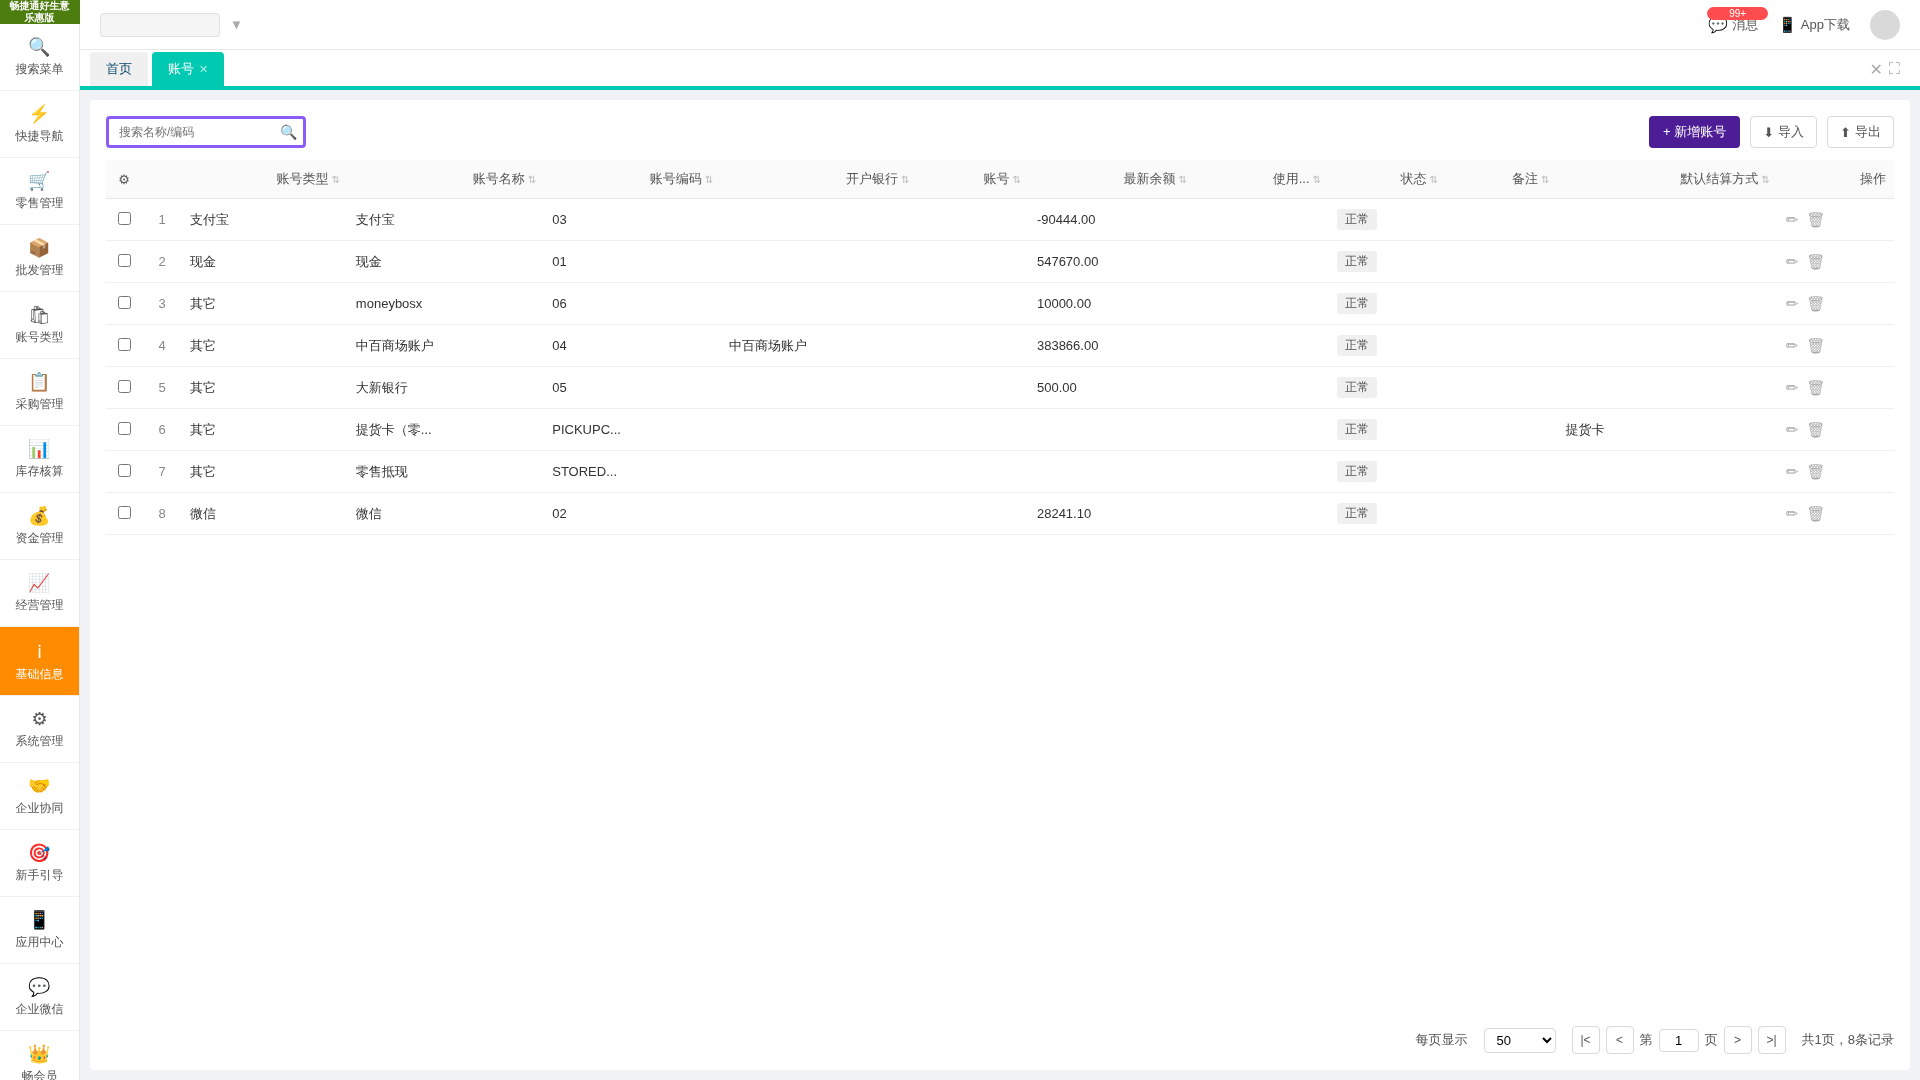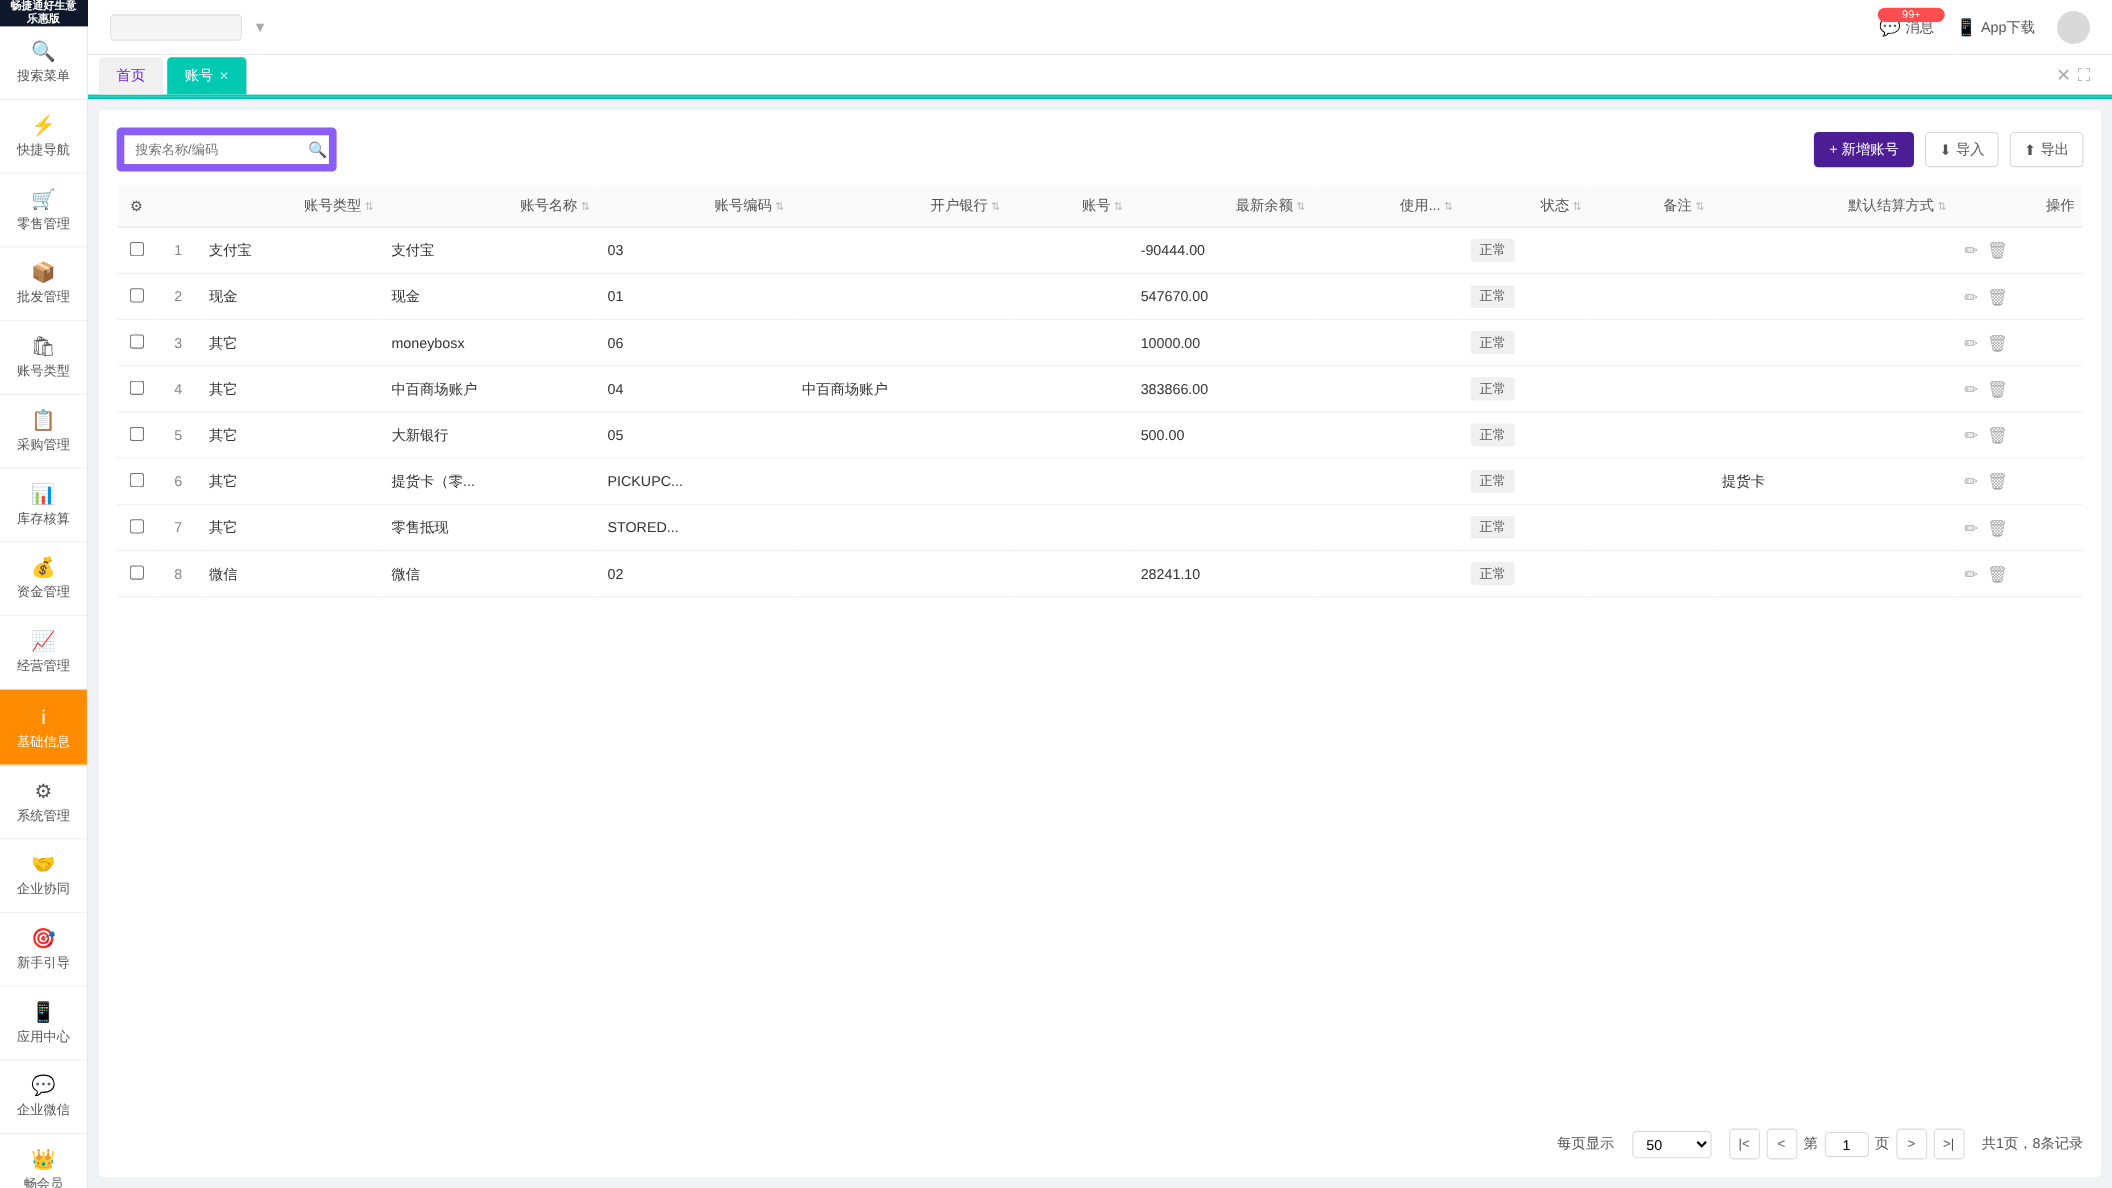--- a/index.html
+++ b/index.html
@@ -11,21 +11,21 @@
       background: #fff;
       display: flex;
       flex-direction: column;
       align-items: center;
       border-right: 1px solid #e8e8e8;
       flex-shrink: 0;
     }
     .sidebar-logo {
       width: 80px;
       height: 50px;
-      background: #0f172a;
+      background: #4d7c0f;
       display: flex;
       align-items: flex-end;
       justify-content: center;
       color: #fff;
       font-size: 11px;
       font-weight: bold;
     }
     .sidebar-logo-inner {
       text-align: center;
       line-height: 1.2;
@@ -90,21 +90,21 @@
       display: flex;
       align-items: flex-end;
       padding: 0 10px;
       border-bottom: 2px solid #00c9b1;
       gap: 0;
     }
     .tab {
       padding: 8px 16px;
       cursor: pointer;
       font-size: 13px;
-      color: #6d28d9;
+      color: #0c4a6e;
       display: flex;
       align-items: center;
       gap: 5px;
       border-radius: 4px 4px 0 0;
       background: #f0f0f0;
       margin-right: 4px;
     }
     .tab.active {
       background: #00c9b1;
       color: #fff;
@@ -137,21 +137,21 @@
       justify-content: space-between;
       margin-bottom: 12px;
     }
     .toolbar-left { display: flex; align-items: center; gap: 10px; }
     .search-input-wrap {
       position: relative;
       display: flex;
       align-items: center;
     }
     .search-input {
-      border: 7px solid #8b5cf6;
+      border: 3px solid #8b5cf6;
       border-radius: 4px;
       padding: 6px 30px 6px 10px;
       font-size: 12px;
       width: 200px;
       outline: none;
     }
     .search-icon-btn {
       position: absolute; right: 8px; color: #aaa; cursor: pointer; font-size: 14px;
     }
     .toolbar-right { display: flex; align-items: center; gap: 10px; }

